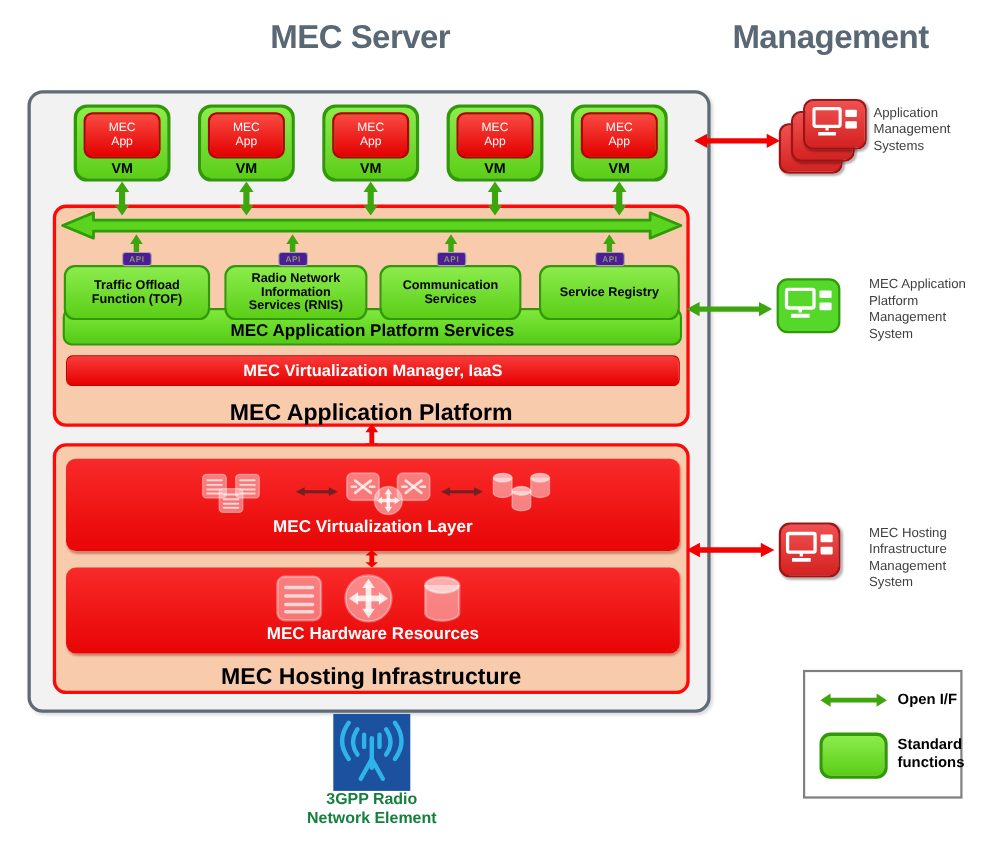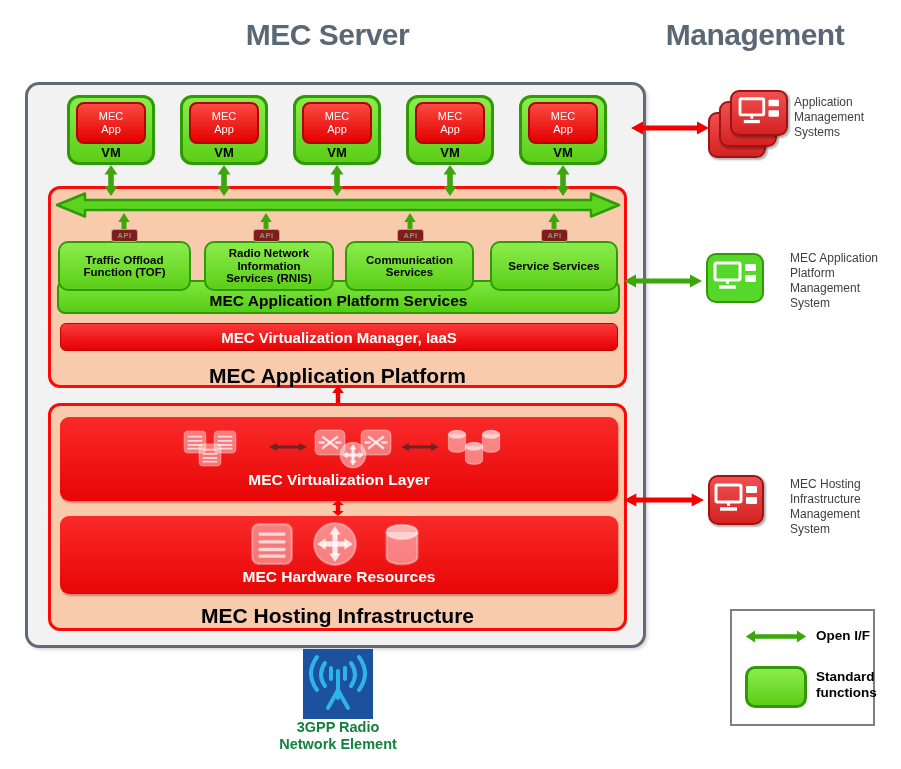--- a/index.html
+++ b/index.html
@@ -29,21 +29,21 @@
 
   .svcbox { top:241px; height:50px; border:2.5px solid #2F9907; border-radius:10px;
             background:linear-gradient(#8BEC4C,#5BCE17); font-weight:bold; font-size:11.5px;
             line-height:12.5px; color:#000; z-index:4; }
   .svc-container { left:57px; top:280px; width:563px; height:34px;
             background:linear-gradient(#7FE83B,#55CC17); border:2.5px solid #2F9907;
             border-radius:8px; z-index:2; }
   .svc-title { position:absolute; left:0; bottom:2px; width:100%; text-align:center;
             font-weight:bold; font-size:15.5px; color:#000; }
 
-  .api-badge { top:229px; width:27px; height:13px; background:#7f1d1d; border:1px solid #A8A8A8;
+  .api-badge { top:229px; width:27px; height:13px; background:#4c1d95; border:1px solid #A8A8A8;
             border-radius:3px; font-size:7.5px; font-weight:bold; color:#8C9472;
             letter-spacing:.5px; line-height:11px; text-align:center; z-index:6; }
 
   .iaas-bar { left:60px; top:323px; width:558px; height:28px; border-radius:6px;
             background:linear-gradient(#FA3A3A,#E60000); border:1.5px solid #C40000;
             color:#fff; font-weight:bold; font-size:15px; }
   .blk-label { font-weight:bold; font-size:21px; color:#000; text-align:center; }
 
   .redpanel { left:60px; width:558px; background:linear-gradient(#F92A2A,#E80505);
             border-radius:9px; box-shadow:1px 2px 2px rgba(120,0,0,.35); }
@@ -204,21 +204,21 @@
   <div class="abs svcbox ctr" style="left:204px; width:130px;">
       <span class="pre">Radio Network
 Information
 Services (RNIS)</span>
     </div>
   <div class="abs svcbox ctr" style="left:345px; width:129px;">
       <span class="pre">Communication
 Services</span>
     </div>
   <div class="abs svcbox ctr" style="left:490px; width:128px;">
-      <span class="pre">Service Services</span>
+      <span class="pre">Service Registry</span>
     </div>
 
   <div class="abs api-badge" style="left:111px;">API</div>
   <div class="abs api-badge" style="left:253px;">API</div>
   <div class="abs api-badge" style="left:397px;">API</div>
   <div class="abs api-badge" style="left:541px;">API</div>
 
   <div class="abs iaas-bar ctr">
       <span>MEC Virtualization Manager, IaaS</span>
     </div>

